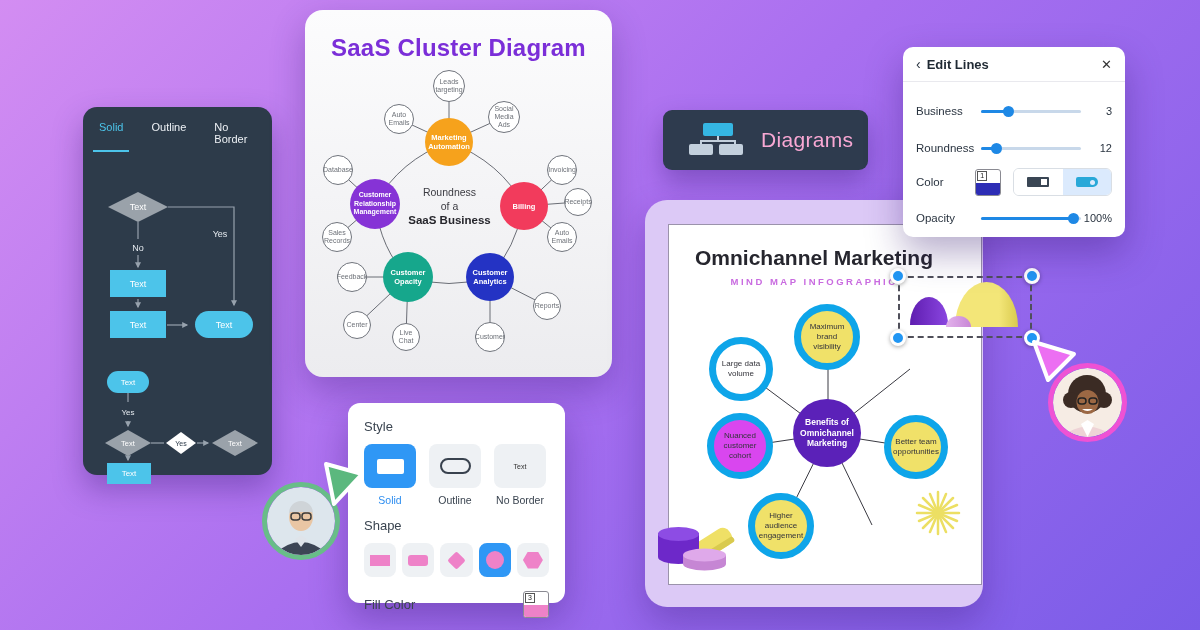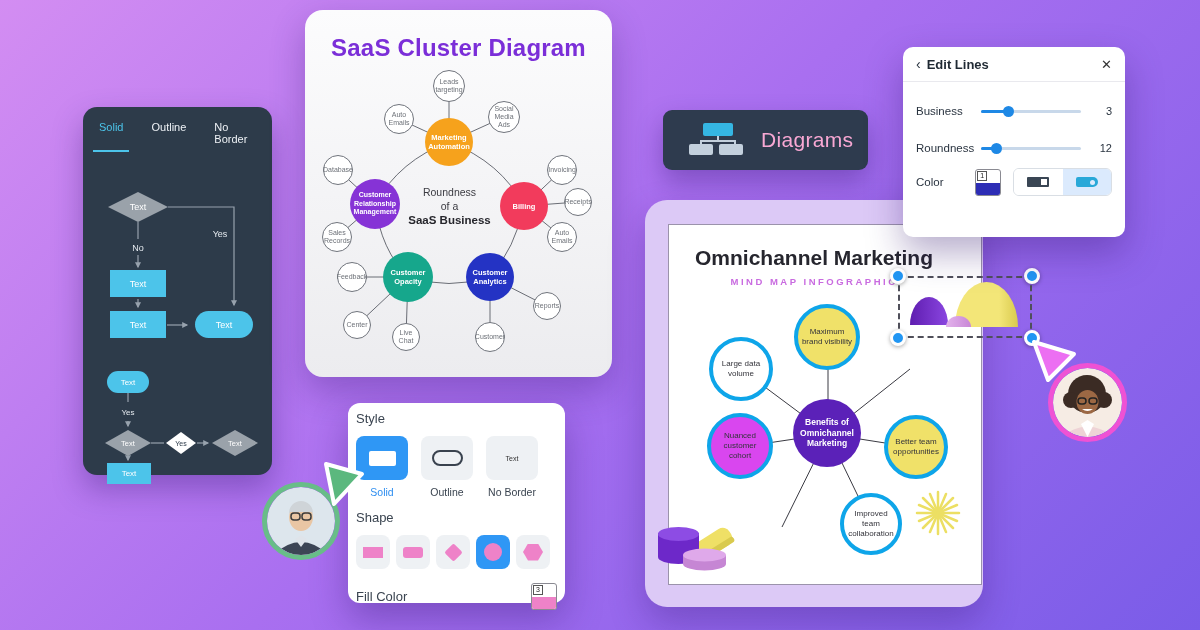--- a/index.html
+++ b/index.html
@@ -64,31 +64,31 @@
   .glyph-line-sq::after { content:""; position:absolute; right:2px; top:2px; width:6px; height:6px; background:#fff; }
   .glyph-line-rd { width:22px; height:10px; background:#29a8d8; border-radius:2px 5px 5px 2px; position:relative; }
   .glyph-line-rd::after { content:""; position:absolute; right:3px; top:2.5px; width:5px; height:5px; border-radius:50%; background:#dbeafd; }
 
   
   .mind-card { left:645px; top:200px; width:338px; height:407px; background:#dcc9f6; border-radius:22px;
                box-shadow:0 16px 36px rgba(50,20,110,.30); z-index:5;padding-left:44px; }
   .mind-page { position:absolute; left:23px; top:24px; width:314px; height:361px; background:#fff; border:1px solid #9b93ab; }
   .mind-title { position:absolute; top:46px; left:0; width:100%; text-align:center; font-size:21px; font-weight:bold; color:#26262e; }
   .mind-sub { position:absolute; top:76px; left:0; width:100%; text-align:center; font-size:9.5px; letter-spacing:2.5px; color:#c96be0; font-weight:bold; }
-  .mm-node { position:absolute; border:4px solid #0ea5e9; font-size:8px; color:#33333a; line-height:1.25; padding:3px; }
+  .mm-node { position:absolute; border:7px solid #0ea5e9; font-size:8px; color:#33333a; line-height:1.25; padding:3px; }
   .mm-center { background:#5b21b8; color:#fff; font-weight:bold; font-size:8.5px; border:none; }
 
   
   .sel-box { left:898px; top:276px; width:134px; height:62px; border:2px dashed #4f4f5a; z-index:22; }
   .handle { position:absolute; width:16px; height:16px; border-radius:50%; background:#2196f3; border:3px solid #fff;
             box-shadow:0 1px 4px rgba(0,0,0,.35); z-index:24; cursor:pointer; }
 
   
   .style-panel { left:348px; top:403px; width:217px; height:200px; background:#fff; border-radius:12px;
-                 box-shadow:0 16px 36px rgba(50,20,110,.35); padding:8px; z-index:20; }
+                 box-shadow:0 16px 36px rgba(50,20,110,.35); padding:16px; z-index:20; }
   .sp-label { font-size:13px; color:#3a4450; }
   .sp-opts { display:flex; gap:13px; margin-top:10px; }
   .sp-opt { width:52px; }
   .sp-card { width:52px; height:44px; border-radius:8px; background:#eef1f4; display:flex; align-items:center; justify-content:center; cursor:pointer; }
   .sp-card.sel { background:#2f97f5; }
   .sp-rect-ico { width:27px; height:15px; background:#fff; border-radius:2px; }
   .sp-pill-ico { width:31px; height:16px; border:2px solid #39424e; border-radius:9px; }
   .sp-text-ico { font-size:7px; color:#333; }
   .sp-opt-label { text-align:center; font-size:10.5px; color:#3a4450; margin-top:6px; white-space:nowrap; }
   .sp-opt-label.sel { color:#2e8ef0; }
@@ -136,21 +136,21 @@
           <line x1="8" y1="-19" x2="-8" y2="19"></line>
       </g>
       <style> g[data-name="starburst-decoration"] line { stroke:#ecdf63; stroke-width:2.5; stroke-linecap:round; } </style>
     </svg>
   </div>
   <div class="mind-title" data-name="mindmap-title">Omnichannel Marketing</div>
   <div class="mind-sub" data-name="mindmap-subtitle">MIND MAP INFOGRAPHIC</div>
 
   <div class="mm-node circle" style="left:149px;top:104px;width:66px;height:66px;background:#f0e169" data-name="mindmap-node">Maximum brand visibility</div>
   <div class="mm-node circle" style="left:239px;top:215px;width:64px;height:64px;background:#f0e169" data-name="mindmap-node">Better team opportunities</div>
-  <div class="mm-node circle" style="left:195px;top:293px;width:62px;height:62px;background:#fff" data-name="mindmap-node">Improved team collaboration</div>
+  <div class="mm-node circle" style="left:103px;top:293px;width:66px;height:66px;background:#f0e169" data-name="mindmap-node">Higher audience engagement</div>
   <div class="mm-node circle" style="left:62px;top:213px;width:66px;height:66px;background:#d946ef" data-name="mindmap-node">Nuanced customer cohort</div>
   <div class="mm-node mm-center circle" style="left:148px;top:199px;width:68px;height:68px" data-name="mindmap-center-node">Benefits of Omnichannel Marketing</div>
   <div class="mm-node circle" style="left:64px;top:137px;width:64px;height:64px;background:#fff" data-name="mindmap-node">Large data volume</div>
 
   <svg class="abs" style="left:5px;top:315px" width="95" height="60" data-name="cylinders-decoration">
     <g transform="translate(52,8) rotate(58 10 22)">
       <rect x="0" y="0" width="19" height="42" rx="8" fill="#efe066"></rect>
       <rect x="13" y="0" width="6" height="42" rx="3" fill="#d9ca4e"></rect>
     </g>
     <path d="M8,20 h41 v22 a20.5,7 0 0 1 -41 0 z" fill="#6d28c9"></path>
@@ -320,20 +320,28 @@
     </div>
     <div class="toggle-group" data-name="line-style-toggle">
       <div class="toggle-seg" data-name="line-style-straight">
           <div class="glyph-line-sq" data-name="straight-line-icon"></div>
         </div>
       <div class="toggle-seg sel" data-name="line-style-rounded">
           <div class="glyph-line-rd" data-name="rounded-line-icon"></div>
         </div>
     </div>
   </div>
+  <div class="edit-row" style="top:161px" data-name="opacity-row">
+    <span class="edit-label">Opacity</span>
+    <div class="slider" data-name="opacity-slider">
+      <div class="fill" style="width:92px"></div>
+        <div class="knob" style="left:87px"></div>
+    </div>
+    <span class="edit-val" data-name="opacity-value">100%</span>
+  </div>
 </div>
 
 <div class="abs dome" style="left:910px;top:297px;width:38px;height:28px;background:linear-gradient(90deg,#5f1db0,#8a46e0)" data-name="purple-dome-decoration"></div>
 <div class="abs dome" style="left:955px;top:282px;width:63px;height:45px;background:linear-gradient(90deg,#f3e678 70%,#d9ca4e)" data-name="yellow-dome-decoration"></div>
 <div class="abs dome" style="left:946px;top:316px;width:25px;height:11px;background:linear-gradient(90deg,#e3b2ec,#c887d6)" data-name="pink-dome-decoration"></div>
 <div class="abs sel-box" data-name="selection-box"></div>
 <div class="handle" style="left:890px;top:268px" data-name="selection-handle-top-left"></div>
 <div class="handle" style="left:1024px;top:268px" data-name="selection-handle-top-right"></div>
 <div class="handle" style="left:890px;top:330px" data-name="selection-handle-bottom-left"></div>
 <div class="handle" style="left:1024px;top:330px" data-name="selection-handle-bottom-right"></div>

